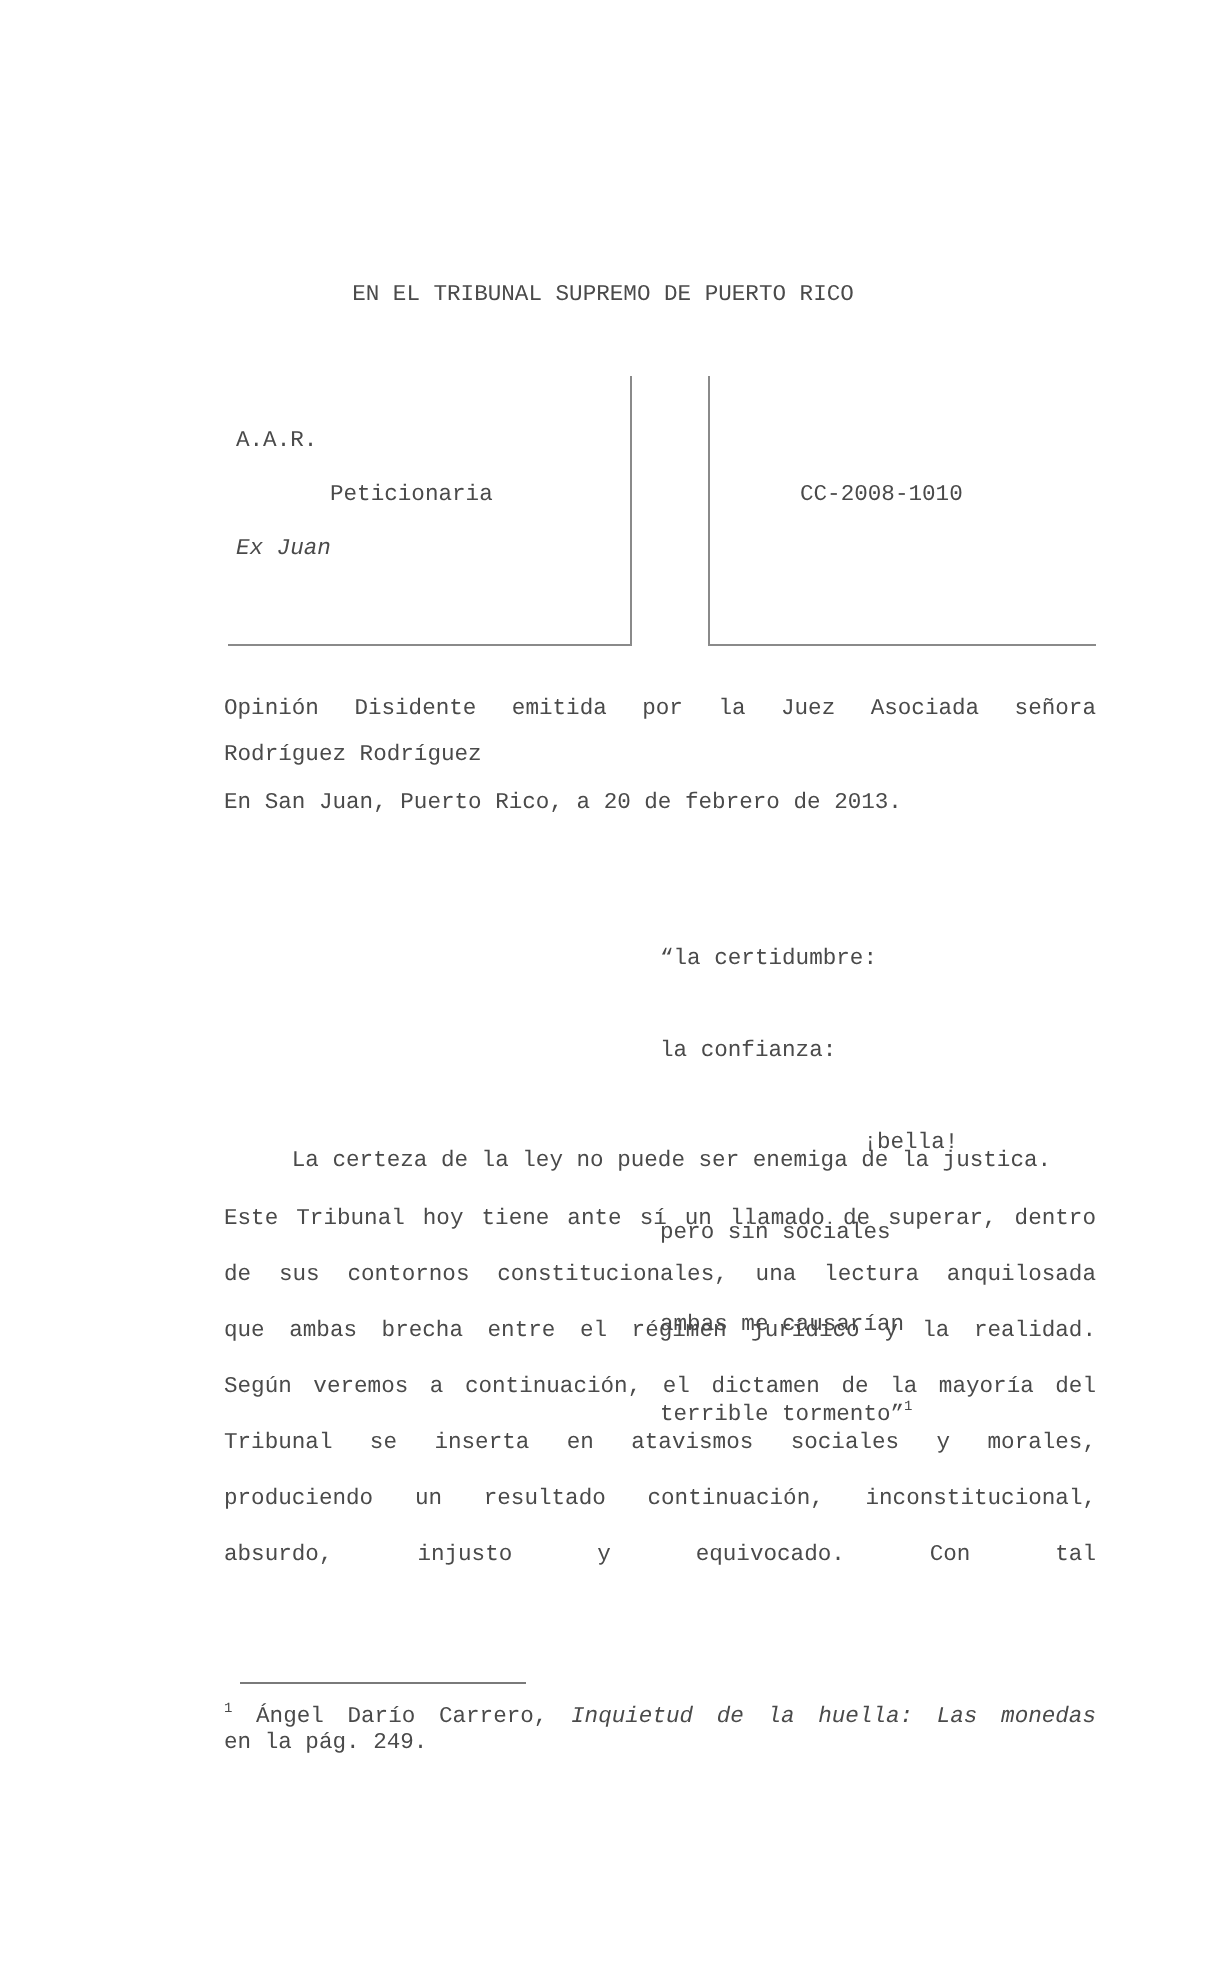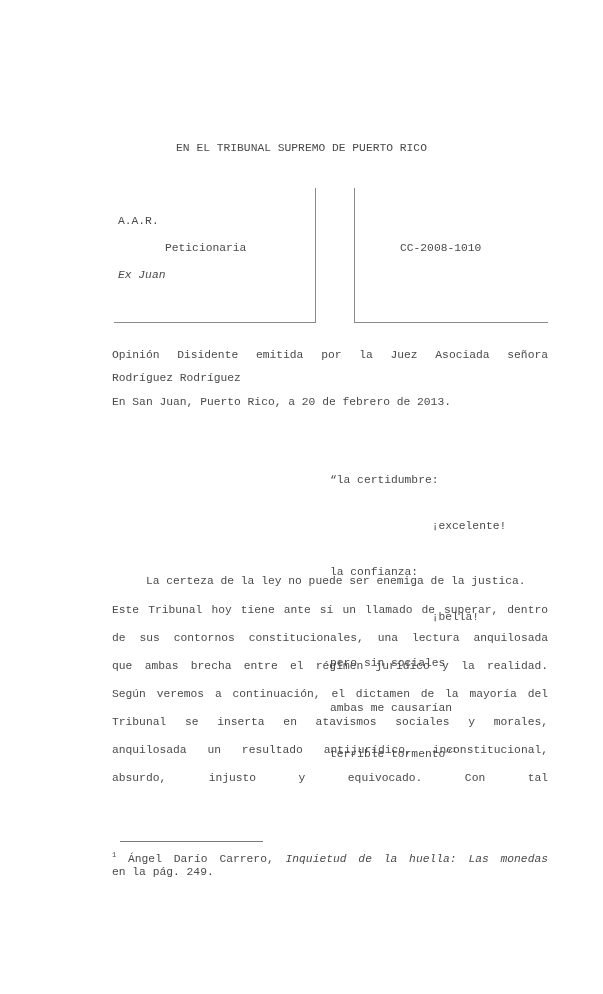--- a/index.html
+++ b/index.html
@@ -46,34 +46,33 @@
 <div class="abs role">Peticionaria</div>
 <div class="abs exparte">Ex Juan</div>
 <div class="abs caseno">CC-2008-1010</div>
 
 <div class="abs opinion-line justify opinion1">Opinión Disidente emitida por la Juez Asociada señora</div>
 <div class="abs opinion2">Rodríguez Rodríguez</div>
 <div class="abs place-date">En San Juan, Puerto Rico, a 20 de febrero de 2013.</div>
 
 <div class="abs poem">
   <div>“la certidumbre:</div>
-  <div>               ¡excelente!</div>
   <div>la confianza:</div>
   <div>               ¡bella!</div>
   <div>pero sin sociales</div>
   <div>ambas me causarían</div>
   <div><span>terrible tormento”</span><span class="sup">1</span></div>
 </div>
 
 <div class="para-line" style="top:575px; white-space:pre; text-align:left; text-align-last:auto;">     La certeza de la ley no puede ser enemiga de la justica.</div>
 <div class="para-line" style="top:604px;">Este Tribunal hoy tiene ante sí un llamado de superar, dentro</div>
 <div class="para-line" style="top:632px;">de sus contornos constitucionales, una lectura anquilosada</div>
 <div class="para-line" style="top:660px;">que ambas brecha entre el régimen jurídico y la realidad.</div>
 <div class="para-line" style="top:688px;">Según veremos a continuación, el dictamen de la mayoría del</div>
 <div class="para-line" style="top:716px;">Tribunal se inserta en atavismos sociales y morales,</div>
-<div class="para-line" style="top:744px;">anquilosada un resultado antijurídico, inconstitucional,</div>
+<div class="para-line" style="top:744px;">produciendo un resultado continuación, inconstitucional,</div>
 <div class="para-line" style="top:772px;">absurdo, injusto y equivocado. Con tal</div>
 
 <div class="hline fn-sep" style="background:#7a7a7a;"></div>
 <div class="abs footnote">
   <div class="fn-just"><span class="sup">1</span><span style="white-space:pre;"> Ángel Darío Carrero, </span><span class="it">Inquietud de la huella: Las monedas</span></div>
   <div class="fn-line">en la pág. 249.</div>
 </div>
 
 </body></html>

